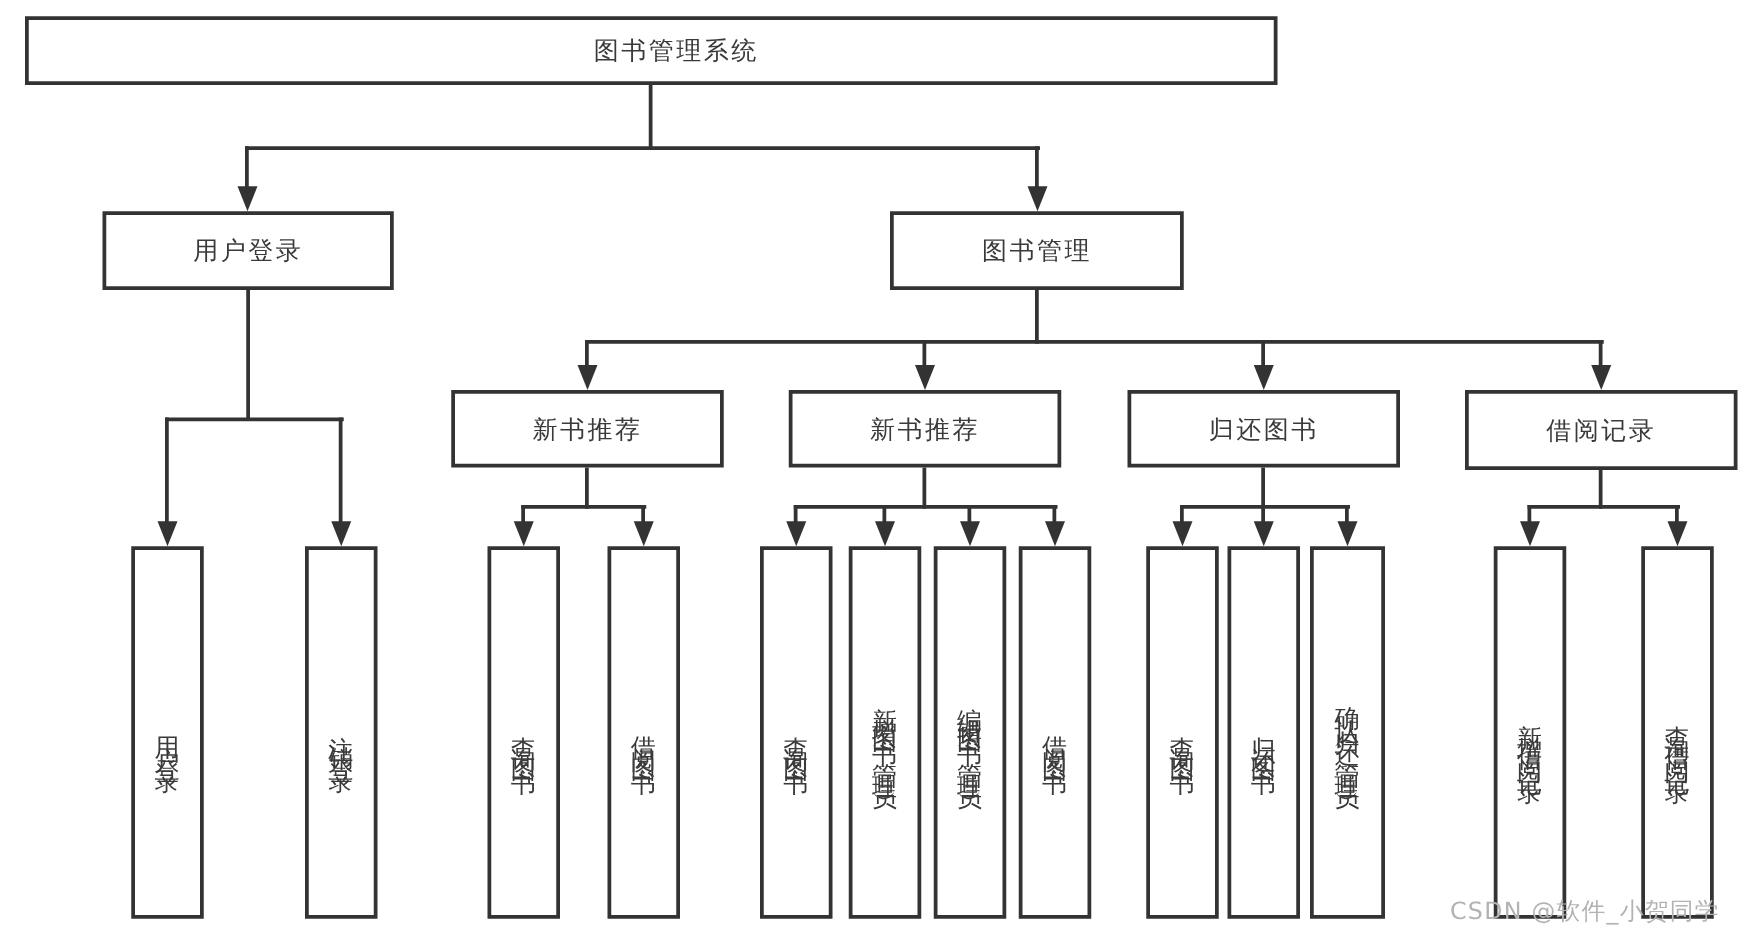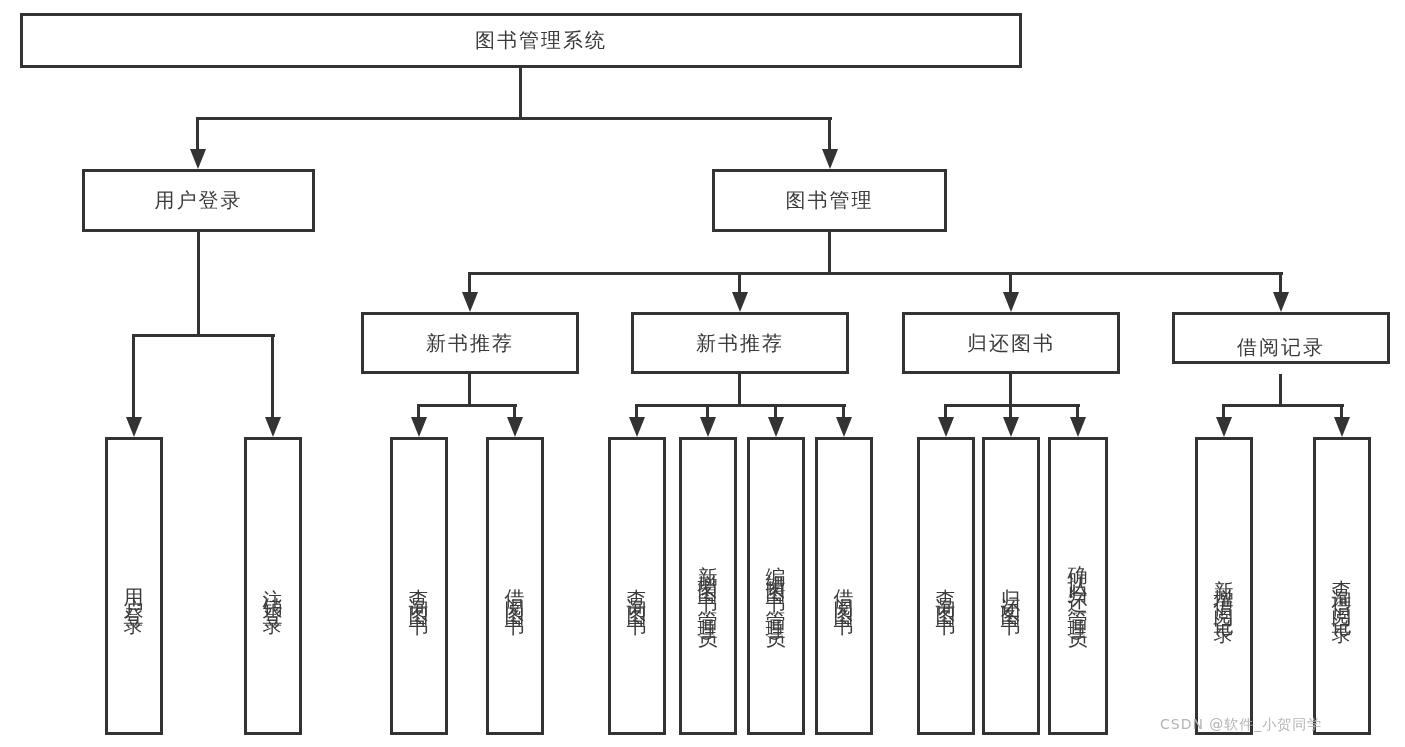--- a/index.html
+++ b/index.html
@@ -47,21 +47,21 @@
     width: 0;
     height: 0;
     border-left: 8px solid transparent;
     border-right: 8px solid transparent;
     border-top: 20px solid #333333;
   }
   .watermark {
     position: absolute;
     left: 1160px;
     top: 716px;
-    font-size: 14px;
+    font-size: 19px;
     letter-spacing: 1px;
     color: #b3b3b3;
     white-space: nowrap;
   }
 </style>
 </head>
 <body>
 
 <div class="canvas">
 
@@ -78,21 +78,21 @@
 
   <div class="box" style="left:361px; top:312px; width:218px; height:62px;">
     <span class="hlabel">新书推荐</span>
   </div>
   <div class="box" style="left:631px; top:312px; width:218px; height:62px;">
     <span class="hlabel">新书推荐</span>
   </div>
   <div class="box" style="left:902px; top:312px; width:218px; height:62px;">
     <span class="hlabel">归还图书</span>
   </div>
-  <div class="box" style="left:1172px; top:312px; width:218px; height:52px;align-items:flex-end;">
+  <div class="box" style="left:1172px; top:312px; width:218px; height:64px;">
     <span class="hlabel">借阅记录</span>
   </div>
 
   <div class="box" style="left:105px; top:437px; width:58px; height:298px;">
     <span class="vlabel">用户登录</span>
   </div>
   <div class="box" style="left:244px; top:437px; width:58px; height:298px;">
     <span class="vlabel">注销登录</span>
   </div>
 

